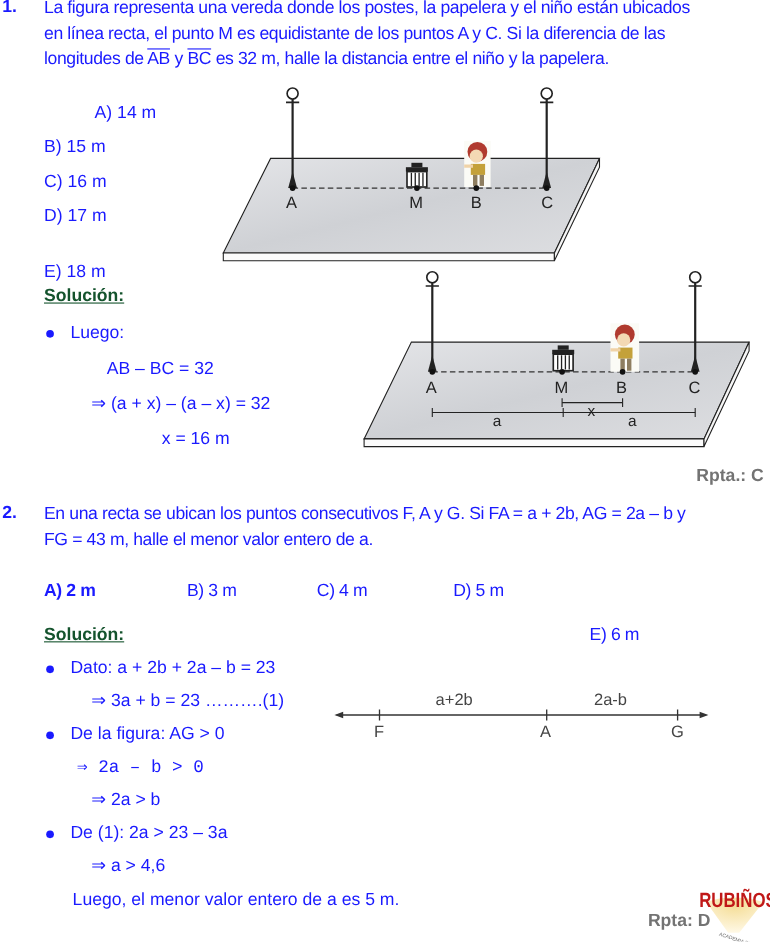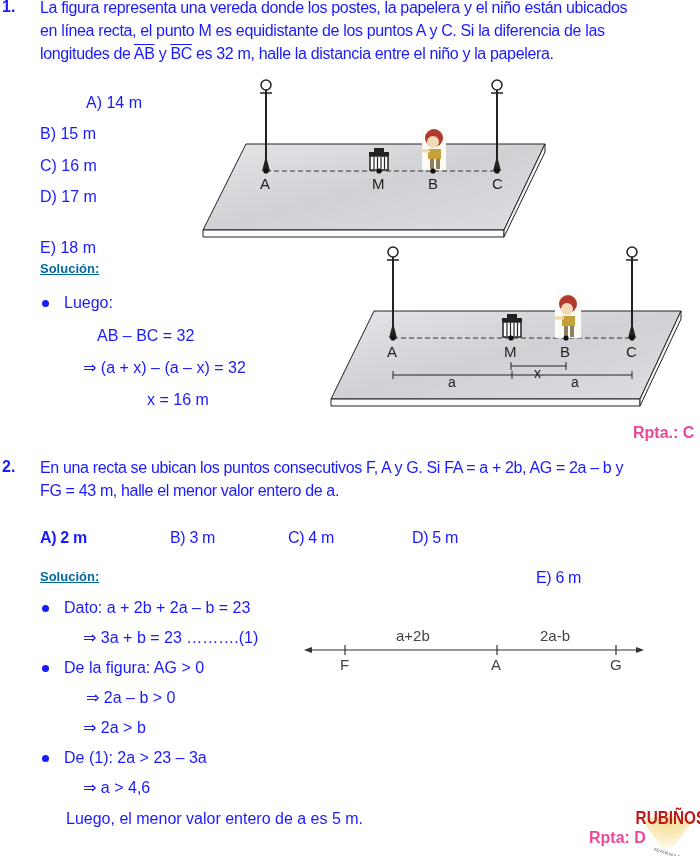--- a/index.html
+++ b/index.html
@@ -5,23 +5,23 @@
   html, body { margin: 0; padding: 0; background: #ffffff; }
   body {
     width: 700px; height: 858px; position: relative; overflow: hidden;
     font-family: "Liberation Sans", "DejaVu Sans", sans-serif;
     color: #1a1aff;
   }
   .abs { position: absolute; white-space: nowrap; }
   .txt { font-size: 16px; line-height: 20px; color: #1a1aff; }
   .num { font-weight: bold; color: #1a1aff; font-size: 16px; }
   .cond { letter-spacing: -0.35px; }
-  .sol { font-weight: bold; text-decoration: underline; font-size: 13px; color: #0369a1; }
+  .sol { font-weight: bold; text-decoration: underline; font-size: 16px; color: #14532d; }
   .bullet { width: 7px; height: 7px; border-radius: 50%; background: #1a1aff; position: absolute; }
-  .rpta { font-weight: bold; font-size: 16px; color: #ec4899; }
+  .rpta { font-weight: bold; font-size: 16px; color: #737373; }
   .ovl { text-decoration: overline; }
   svg text { font-family: "Liberation Sans", "DejaVu Sans", sans-serif; }
 </style>
 </head>
 <body>
 
 <div class="abs num" style="left:2px; top:-2px;">1.</div>
 <div class="abs txt cond" style="left:40px; top:-2px;">La figura representa una vereda donde los postes, la papelera y el niño están ubicados</div>
 <div class="abs txt cond" style="left:40px; top:21px;">en línea recta, el punto M es equidistante de los puntos A y C. Si la diferencia de las</div>
 <div class="abs txt cond" style="left:40px; top:44px;text-align:center;">
@@ -183,21 +183,21 @@
 <div class="abs txt cond" style="left:288px; top:528px;">C) 4 m</div>
 <div class="abs txt cond" style="left:412px; top:528px;">D) 5 m</div>
 <div class="abs txt cond" style="left:536px; top:528px;margin-top:40px;">E) 6 m</div>
 
 <div class="abs sol" style="left:40px; top:569px;">Solución:</div>
 <div class="bullet" style="left:42px; top:605px;"></div>
 <div class="abs txt" style="left:64px; top:598px;">Dato: a + 2b + 2a – b = 23</div>
 <div class="abs txt" style="left:83px; top:628px;">⇒ 3a + b = 23 ……….(1)</div>
 <div class="bullet" style="left:42px; top:665px;"></div>
 <div class="abs txt" style="left:64px; top:658px;">De la figura: AG &gt; 0</div>
-<div class="abs txt" style="left:86px; top:688px;">⇒ 2a – b &gt; 0</div>
+<div class="abs txt" style="left:70px; top:688px;font-family:Liberation Mono, monospace;">⇒ 2a – b &gt; 0</div>
 <div class="abs txt" style="left:83px; top:718px;">⇒ 2a &gt; b</div>
 <div class="bullet" style="left:42px; top:755px;"></div>
 <div class="abs txt" style="left:64px; top:748px;">De (1):  2a &gt; 23 – 3a</div>
 <div class="abs txt" style="left:83px; top:778px;">⇒ a &gt; 4,6</div>
 <div class="abs txt" style="left:66px; top:809px;">Luego, el menor valor entero de a es 5 m.</div>
 
 <svg class="abs" style="left:300px; top:624px;" width="350" height="50" viewBox="0 0 350 50">
   <line x1="6" y1="26" x2="342" y2="26" stroke="#333" stroke-width="1.2"></line>
   <polygon points="4,26 12,23 12,29" fill="#333"></polygon>
   <polygon points="344,26 336,23 336,29" fill="#333"></polygon>

